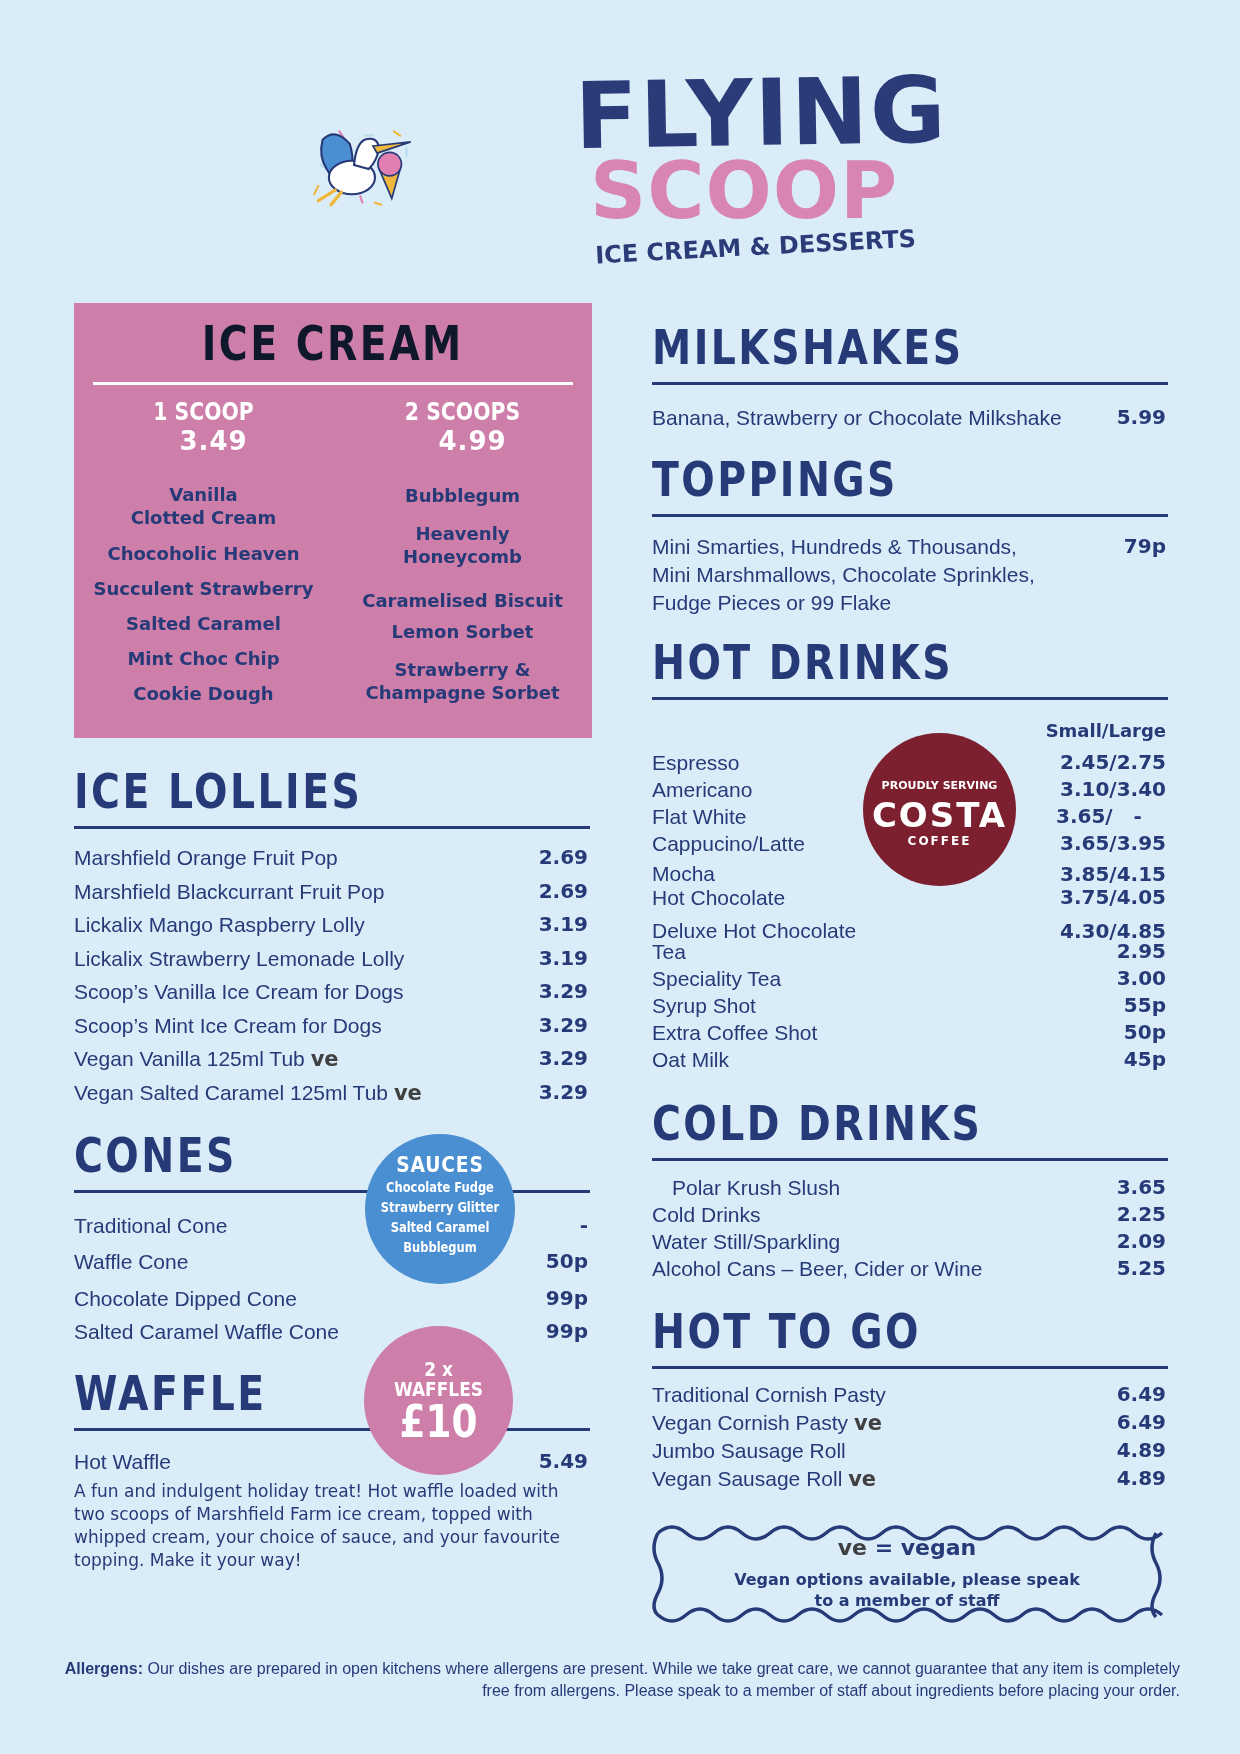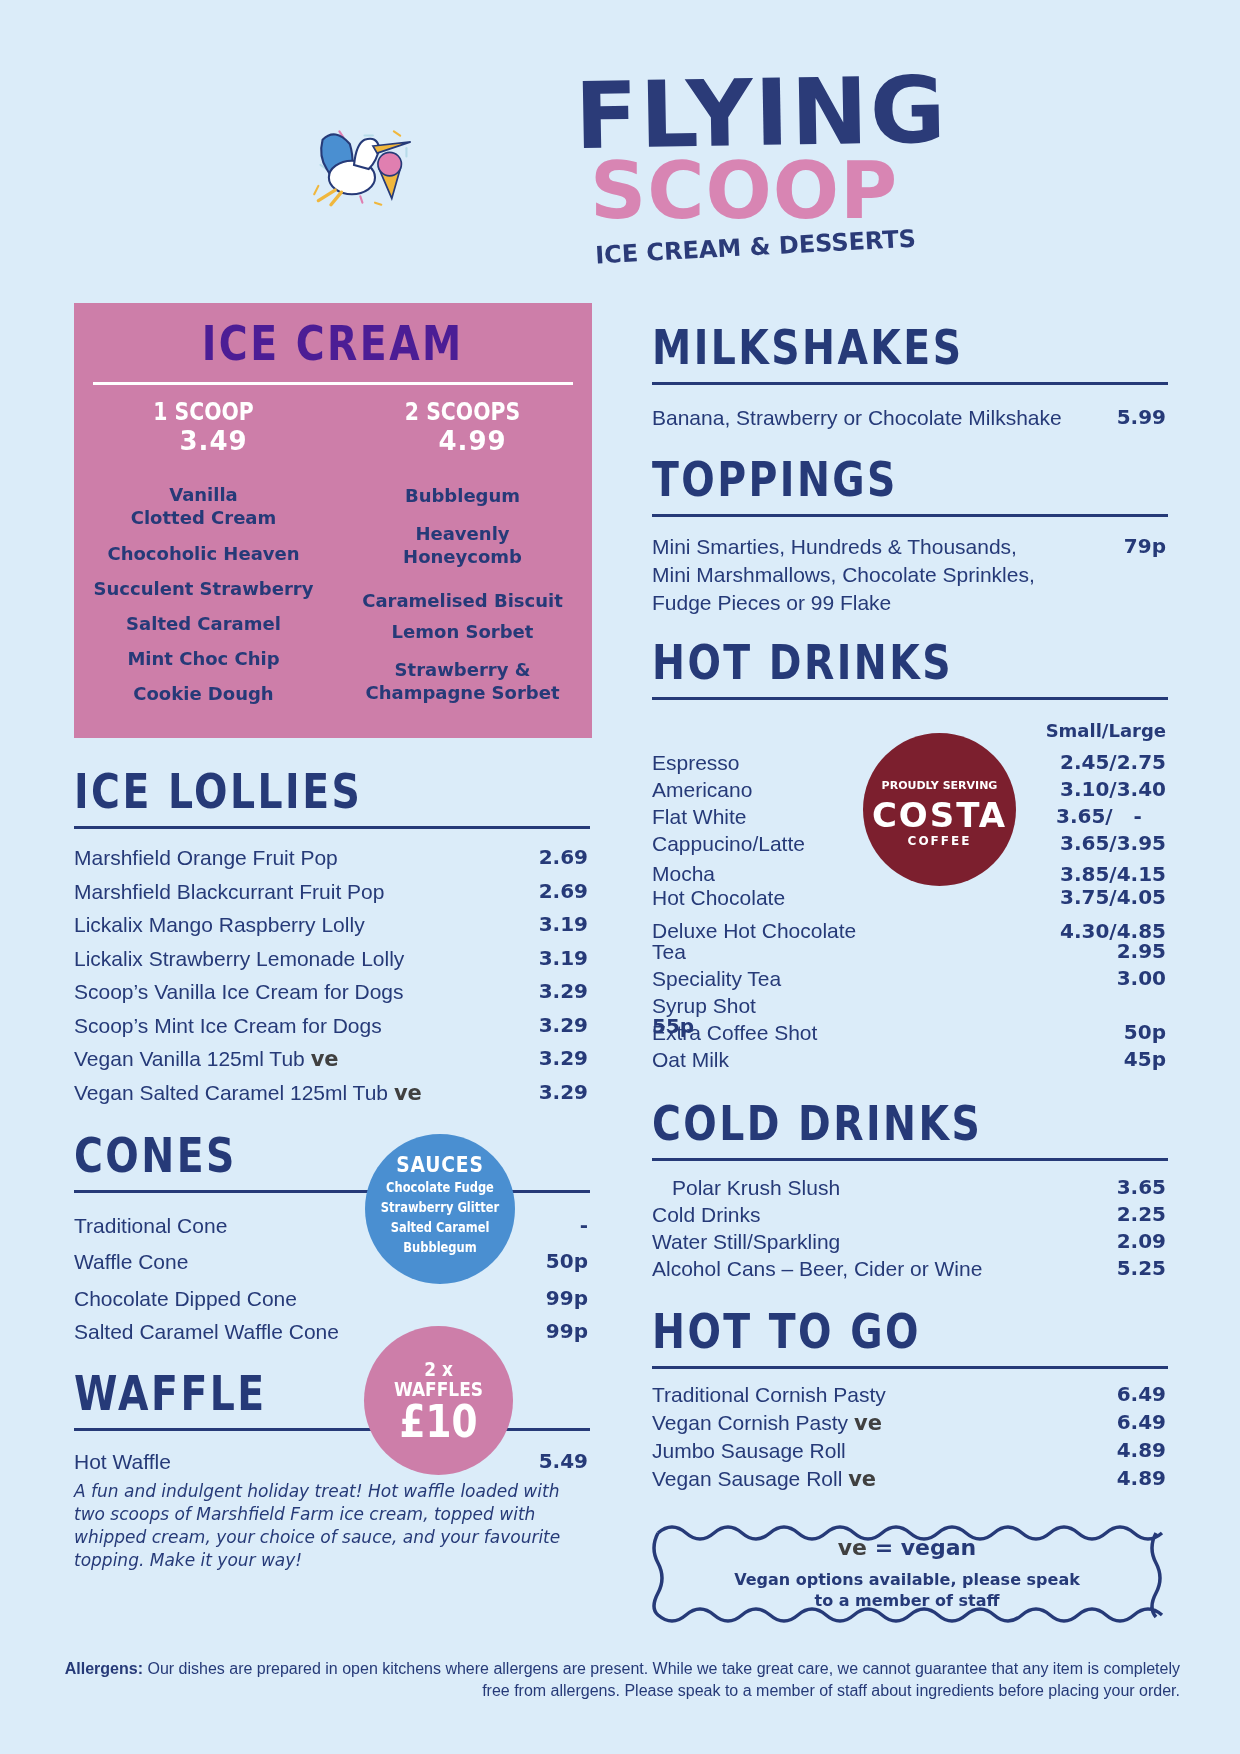--- a/index.html
+++ b/index.html
@@ -21,41 +21,41 @@
   }
   .rule { height:3px; background:#263a78; }
 
   .row { display:flex; justify-content:space-between; font-size:21px; line-height:1; white-space:nowrap; }
   .row .name { font-family:"Liberation Sans", sans-serif; color:#263a78; }
   .row .price { font-family:"DejaVu Sans", sans-serif; font-weight:bold; font-size:20px; color:#263a78; }
   .ve { color:#404040; font-weight:bold; font-family:"DejaVu Sans", sans-serif; }
 
   
   .ic-box { left:74px; top:303px; width:518px; height:435px; background:#cd7ea9; }
-  .ic-title { position:absolute; left:0; right:0; top:16px; text-align:center; font-family:"DejaVu Sans", sans-serif; font-weight:bold; color:#4c1d95; font-size:48px; letter-spacing:3px; line-height:1; }
+  .ic-title { position:absolute; left:0; right:0; top:16px; text-align:center; font-family:"DejaVu Sans", sans-serif; font-weight:bold; color:#0f172a; font-size:48px; letter-spacing:3px; line-height:1; }
   .ic-title span { display:inline-block; transform:scaleX(0.82); }
   .ic-rule { position:absolute; left:19px; right:19px; top:79px; height:3px; background:#fff; }
   .ic-col { position:absolute; top:95px; width:259px; text-align:center; }
   .ic-col .h { font-family:"DejaVu Sans", sans-serif; font-weight:bold; color:#fff; font-size:24px; line-height:28px; transform:scaleX(0.85); }
   .ic-col .p { font-family:"DejaVu Sans", sans-serif; font-weight:bold; color:#fff; font-size:26px; line-height:30px; letter-spacing:1px;padding-left:20px; }
   .flavour { font-family:"DejaVu Sans", sans-serif; font-weight:bold; color:#263a78; font-size:18px; line-height:23px; position:absolute; left:0; right:0; text-align:center; }
 
   
   .sauce { left:365px; top:1134px; width:150px; height:150px; border-radius:50%; background:#4a8fd1; color:#fff; text-align:center; }
   .sauce .t { font-family:"DejaVu Sans", sans-serif; font-weight:bold; font-size:22px; margin-top:18px; letter-spacing:1px; transform:scaleX(0.85); }
   .sauce .i { font-family:"DejaVu Sans", sans-serif; font-weight:bold; font-size:14px; line-height:20px; transform:scaleX(0.82); white-space:nowrap; }
   .waffle-badge { left:364px; top:1326px; width:149px; height:149px; border-radius:50%; background:#cd7ea9; color:#fff; text-align:center; }
   .waffle-badge .a { font-family:"DejaVu Sans", sans-serif; font-weight:bold; font-size:20px; line-height:20px; margin-top:33px; transform:scaleX(0.85); }
   .waffle-badge .b { font-family:"DejaVu Sans", sans-serif; font-weight:bold; font-size:44px; line-height:46px; transform:scaleX(0.85); }
   .costa { left:863px; top:733px; width:153px; height:153px; border-radius:50%; background:#7c1f2e; color:#fff; text-align:center; }
   .costa .a { font-family:"DejaVu Sans", sans-serif; font-weight:bold; font-size:11px; margin-top:46px; }
   .costa .b { font-family:"DejaVu Sans", sans-serif; font-weight:bold; font-size:34px; letter-spacing:2px; line-height:38px; margin-top:4px; }
   .costa .c { font-family:"DejaVu Sans", sans-serif; font-weight:bold; font-size:12px; letter-spacing:2px; }
 
-  .desc { font-size:17px; line-height:23px; color:#263a78; font-family:"DejaVu Sans", sans-serif;font-style:italic; }
+  .desc { font-size:17px; line-height:23px; color:#263a78; font-family:"DejaVu Sans", sans-serif; }
   .vegan-box { left:648px; top:1515px; width:518px; height:110px; text-align:center; }
   .vegan-box .a { position:absolute; left:0; right:0; top:20px; font-family:"DejaVu Sans", sans-serif; font-weight:bold; font-size:22px; }
   .vegan-box .b { position:absolute; left:0; right:0; top:54px; font-family:"DejaVu Sans", sans-serif; font-weight:bold; font-size:16px; line-height:21px; }
   .allergens { left:60px; width:1120px; top:1658px; text-align:right; font-size:16px; line-height:22px; color:#263a78; }
 </style>
 </head>
 <body>
 
 <svg class="abs logo" viewBox="0 0 620 210" style="left:310px;top:62px;width:260px;height:210px;">
 
@@ -251,21 +251,21 @@
       <span class="price" style="white-space:pre;">4.30/4.85</span>
     </div>
   <div class="row" style="height:27px;">
       <span class="name">Tea</span>
       <span class="price">2.95</span>
     </div>
   <div class="row" style="height:27px;">
       <span class="name">Speciality Tea</span>
       <span class="price">3.00</span>
     </div>
-  <div class="row" style="height:27px;flex-direction:column;">
+  <div class="row" style="height:27px;">
       <span class="name">Syrup Shot</span>
       <span class="price">55p</span>
     </div>
   <div class="row" style="height:27px;">
       <span class="name">Extra Coffee Shot</span>
       <span class="price">50p</span>
     </div>
   <div class="row" style="height:27px;">
       <span class="name">Oat Milk</span>
       <span class="price">45p</span>

